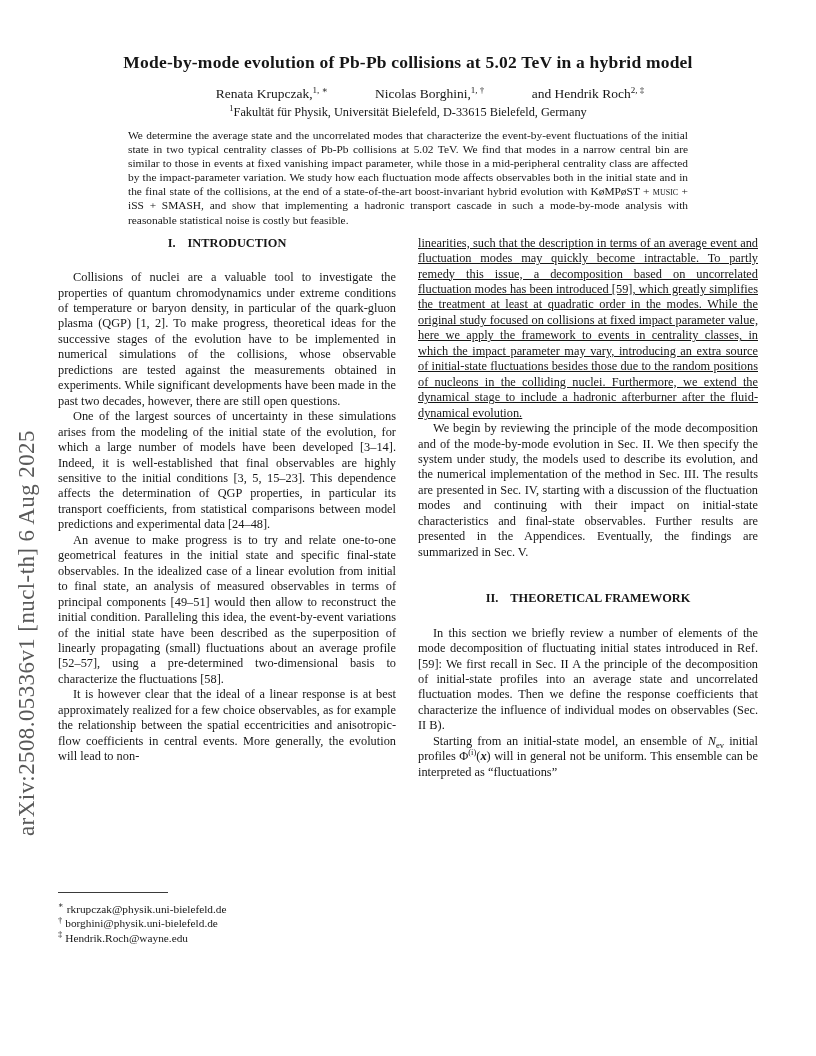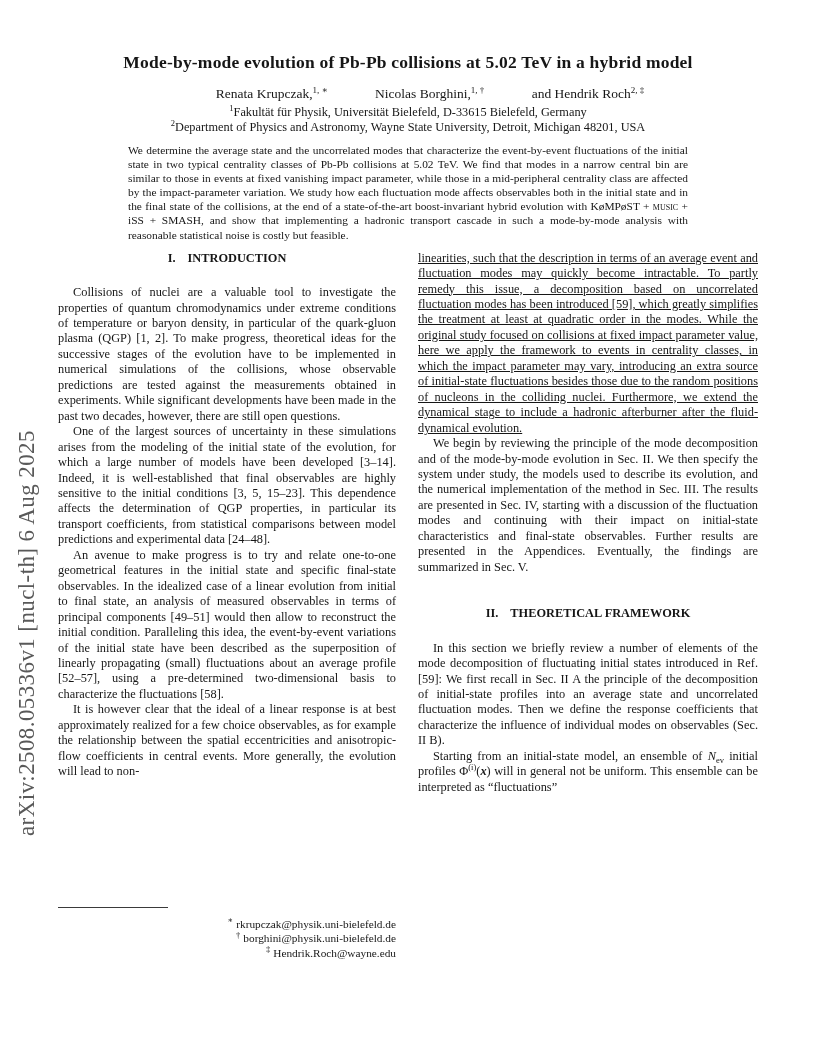--- a/index.html
+++ b/index.html
@@ -68,40 +68,39 @@
   }
   .sec-heading .sec-num { margin-right: 12px; }
   .sec-heading.level2 { margin-top: 31px; }
   .sec-heading.subsection { margin-top: 30px; margin-bottom: 17px; padding: 0 38px; line-height: 15.5px; }
   .sec-heading.subsection .sec-num { margin-right: 10px; }
   
   .var { font-style: italic; }
   .boldvar { font-style: italic; font-weight: bold; }
   sub.small, sup.small { font-size: 8.5px; line-height: 0; }
   
-  .footnotes { margin-top: auto; text-align: right; font-size: 11.3px; }
+  .footnotes { margin-top: auto; text-align: left; font-size: 11.3px; }
   .footnote-rule { width: 110px; border-top: 1.1px solid #3a3a3a; margin-bottom: 9px; }
   .footnote { line-height: 14.6px; padding-left: 13px; text-indent: -13px; }
   .footnote sup { font-size: 8.5px; line-height: 0; margin-right: 3px; }
 </style>
 </head>
 <body>
 
 <div class="page">
 
   <div class="arxiv-stamp">arXiv:2508.05336v1  [nucl-th]  6 Aug 2025</div>
 
   <div class="header">
     <div class="title">Mode-by-mode evolution of Pb-Pb collisions at 5.02 TeV in a hybrid model</div>
     <div class="authors">
       <span class="author-name">Renata Krupczak,</span><sup>1, ∗</sup><span class="author-name"> Nicolas Borghini,</span><sup>1, †</sup><span class="author-name"> and Hendrik Roch</span><sup>2, ‡</sup>
     </div>
     <div class="affiliations">
       <div class="affil"><sup>1</sup><span>Fakultät für Physik, Universität Bielefeld, D-33615 Bielefeld, Germany</span></div>
-      <div class="affil"><sup>2</sup><span>Department of Physics and Astronomy, Wayne State University, Detroit, Michigan 48201, USA</span></div>
     </div>
     <div class="abstract"><span>We determine the average state and the uncorrelated modes that characterize the event-by-event fluctuations of the initial state in two typical centrality classes of Pb-Pb collisions at 5.02 TeV. We find that modes in a narrow central bin are similar to those in events at fixed vanishing impact parameter, while those in a mid-peripheral centrality class are affected by the impact-parameter variation. We study how each fluctuation mode affects observables both in the initial state and in the final state of the collisions, at the end of a state-of-the-art boost-invariant hybrid evolution with KøMPøST + </span><span class="smallcaps">music</span><span> + iSS + SMASH, and show that implementing a hadronic transport cascade in such a mode-by-mode analysis with reasonable statistical noise is costly but feasible.</span></div>
   </div>
 
   <div class="columns">
 
     <div class="col col-left">
       <div class="sec-heading">
         <span class="sec-num">I.</span><span>INTRODUCTION</span>
       </div>

